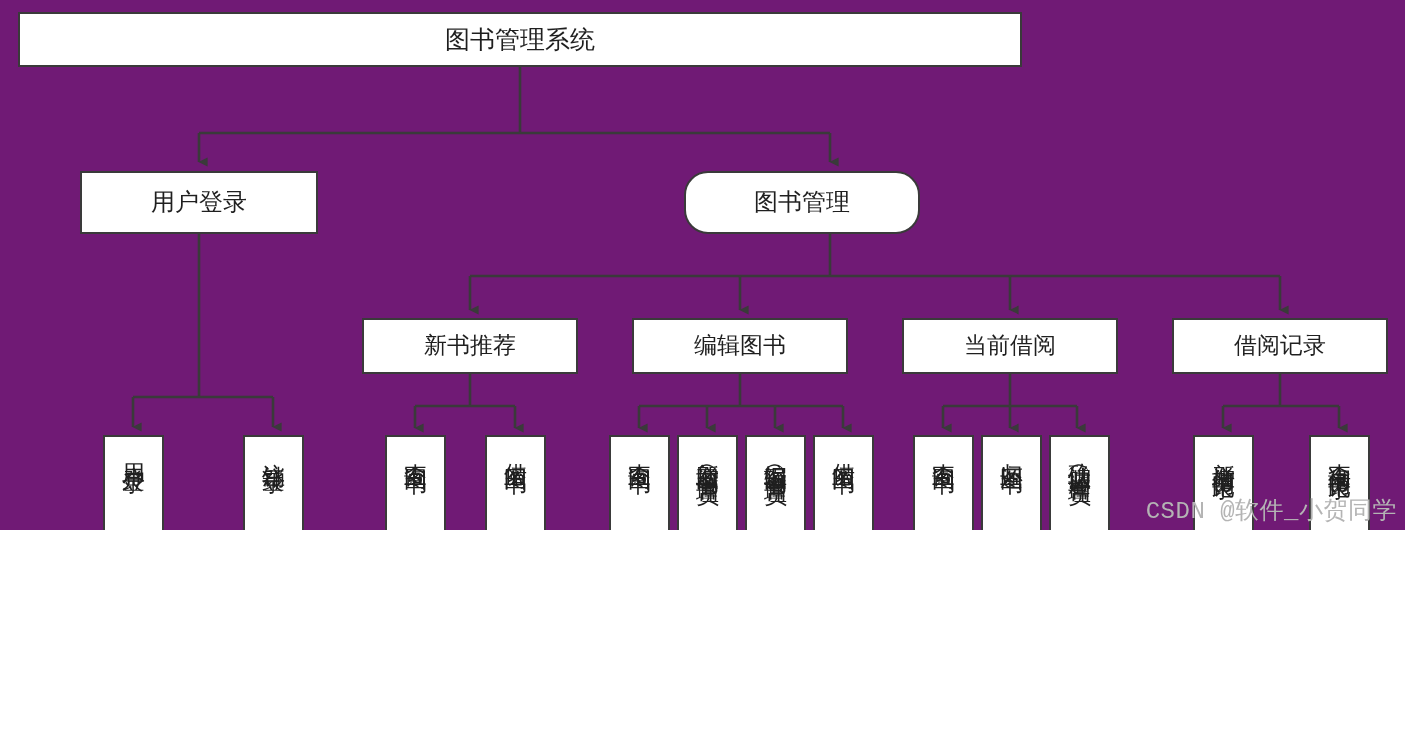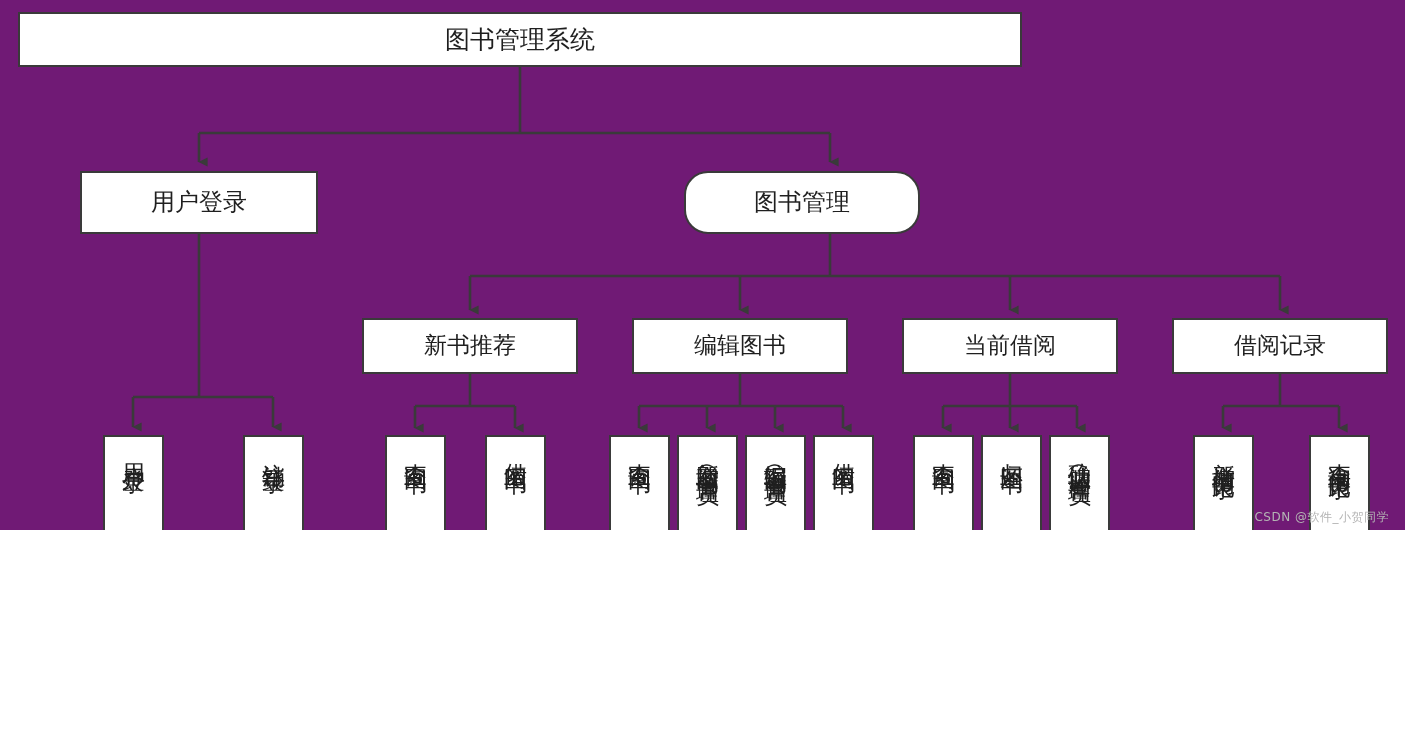--- a/index.html
+++ b/index.html
@@ -68,26 +68,27 @@
   
   .node.leaf.long {
     align-items: flex-start;
   }
   .node.leaf.short .vtext {
     margin-top: 0;
   }
   
   #watermark {
     position: absolute;
-    right: 16px;
+    right: 8px;
     bottom: 4px;
-    font-size: 12px;
+    font-size: 24px;
     color: #b4b4b4;
     white-space: nowrap;
     letter-spacing: 0.5px;
+    font-family: Liberation Mono, monospace;
   }
 </style>
 </head>
 <body>
 
 <div id="canvas">
 
   <svg id="wires" viewBox="0 0 1405 747" xmlns="http://www.w3.org/2000/svg">
     <defs>
       <marker id="arrow" markerWidth="10" markerHeight="10" refX="4.6" refY="8.6" orient="auto" markerUnits="userSpaceOnUse">

